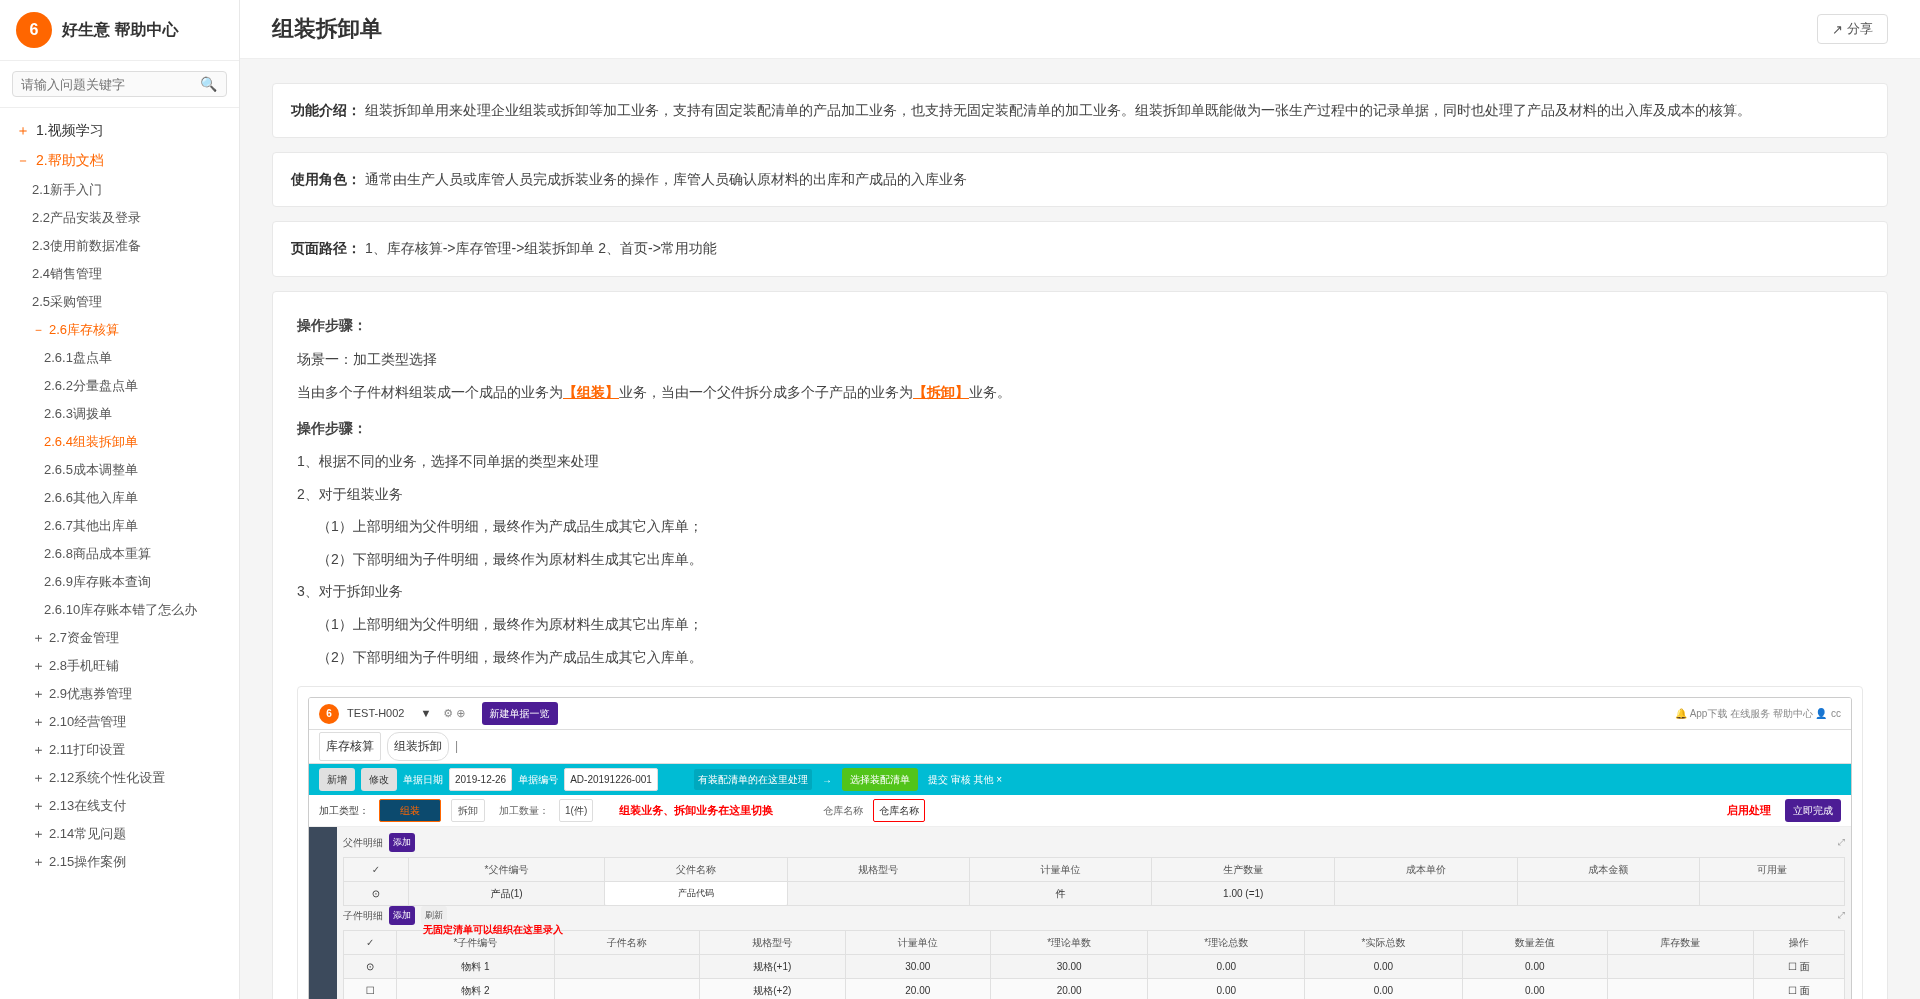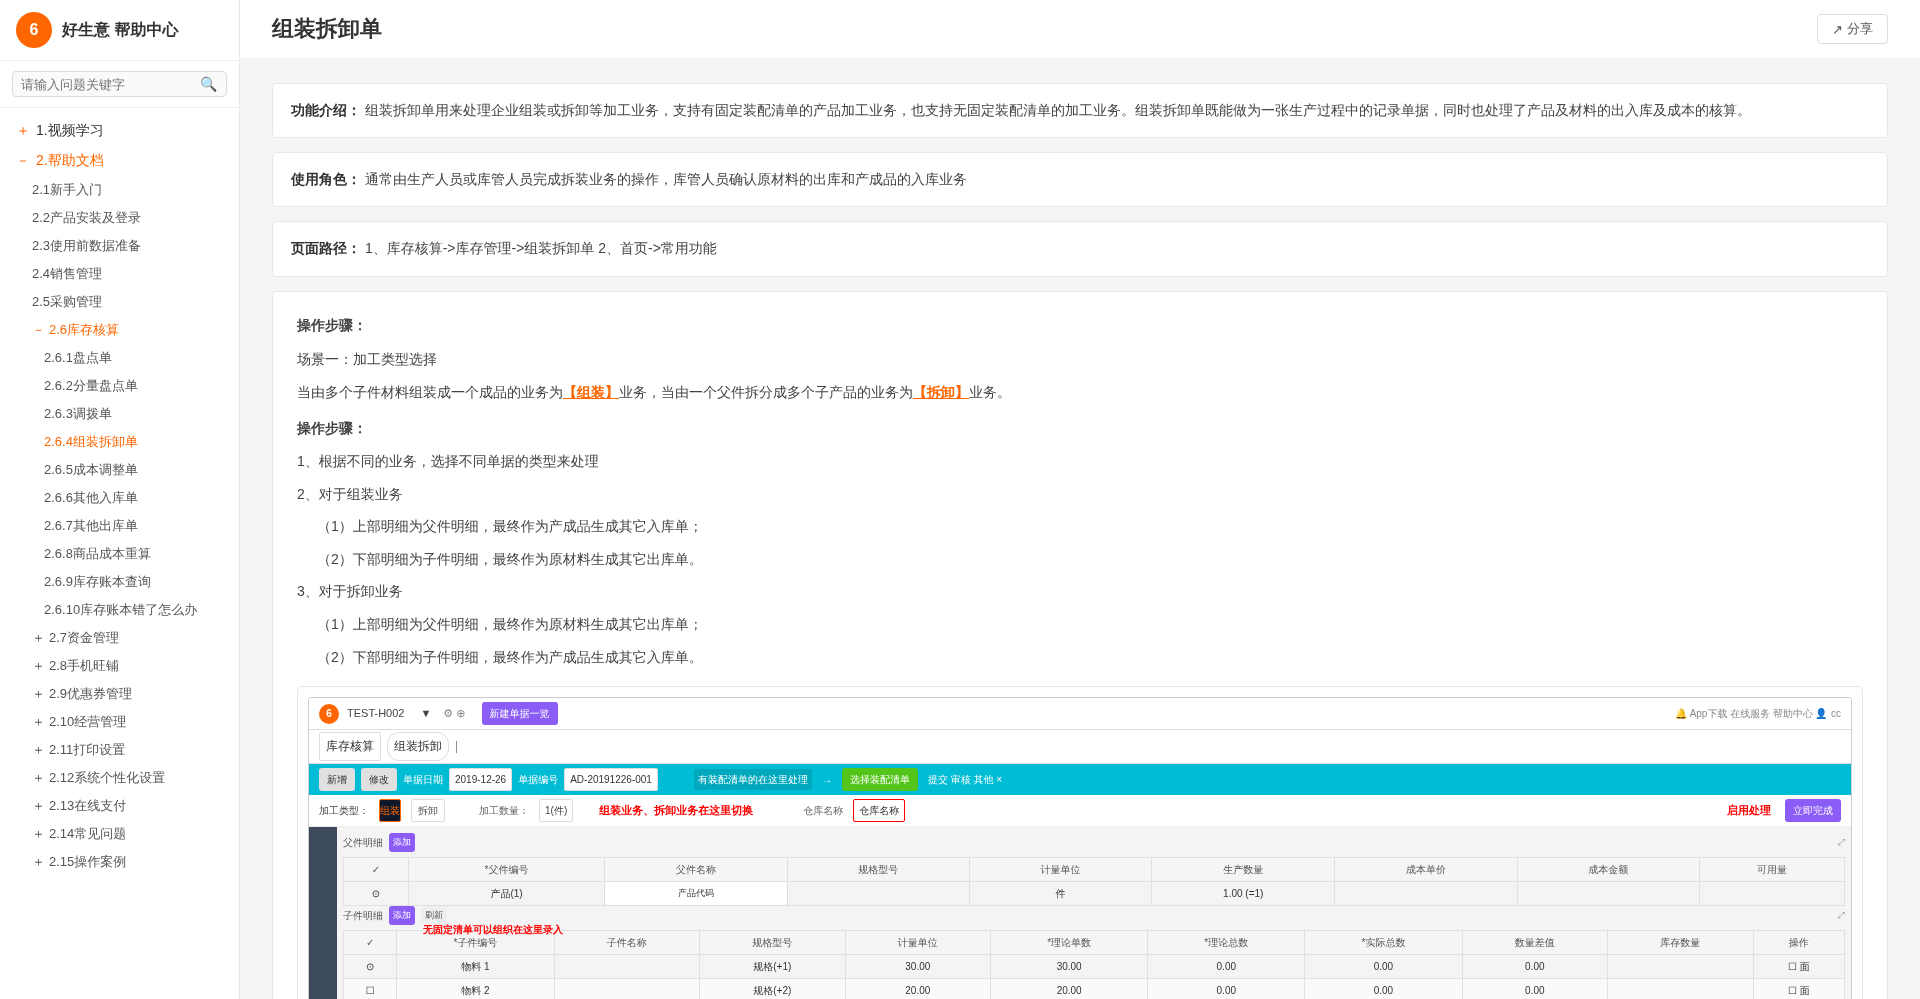--- a/index.html
+++ b/index.html
@@ -151,21 +151,21 @@
       font-size: 11px;
     }
     .app-mock-header {
       background: #fff;
       border-bottom: 1px solid #ddd;
       padding: 4px 10px;
       display: flex; align-items: center; gap: 8px;
       font-size: 11px;
     }
     .app-mock-logo { width: 20px; height: 20px; background: #f60; border-radius: 50%; display:flex;align-items:center;justify-content:center;color:#fff;font-size:10px;font-weight:bold;}
-    .mock-btn-orange { background: #8b5cf6; color: #fff; padding: 2px 8px; border-radius: 3px; font-size: 10px; cursor: default; }
+    .mock-btn-orange { background: #4c1d95; color: #fff; padding: 2px 8px; border-radius: 3px; font-size: 10px; cursor: default; }
     .mock-btn-gray { background: #eee; color: #555; padding: 2px 8px; border-radius: 3px; font-size: 10px; cursor: default; }
     .mock-btn-green { background: #52c41a; color: #fff; padding: 2px 8px; border-radius: 3px; font-size: 10px; cursor: default; }
     .mock-field { border: 1px solid #ddd; border-radius: 2px; padding: 1px 5px; font-size: 10px; background:#fff; }
     .mock-field-red { border: 1px solid red; border-radius: 2px; padding: 1px 5px; font-size: 10px; background:#fff; color: #333; }
     .app-mock-body { display: flex; }
     .app-mock-sidebar { width: 28px; background: #3c4a5c; min-height: 220px; }
     .app-mock-main { flex: 1; padding: 6px; }
     .mock-table { width: 100%; border-collapse: collapse; font-size: 10px; margin-top: 5px; }
     .mock-table th { background: #f5f5f5; border: 1px solid #e0e0e0; padding: 2px 4px; text-align: center; font-weight: normal; color: #555; }
     .mock-table td { border: 1px solid #e0e0e0; padding: 2px 4px; text-align: center; color: #333; }
@@ -352,23 +352,23 @@
               <span style="color:#fff;">单据编号</span>
               <span class="mock-field" style="color:#333;">AD-20191226-001</span>
               <span style="color:#fff;font-size:10px;margin-left:30px;background:rgba(0,0,0,0.1);padding:1px 4px;border-radius:2px;">有装配清单的在这里处理</span>
               <span style="color:#fff;margin-left:4px;">→</span>
               <span class="mock-btn-green" style="margin-left:4px;">选择装配清单</span>
               <span style="color:#fff;margin-left:4px;">提交 审核 其他 ×</span>
             </div>
 
             <div style="background:#fff;padding:4px 10px;display:flex;align-items:center;gap:10px;font-size:10px;border-bottom:1px solid #eee;position:relative;">
               <span>加工类型：</span>
-              <span style="border:1px solid #f60;color:#f60;padding:1px 0;border-radius:2px;background:#0f172a;">组装</span>
+              <span style="border:1px solid #f60;color:#f60;padding:1px 20px;border-radius:2px;background:#0c4a6e;">组装</span>
               <span style="border:1px solid #ddd;color:#555;padding:1px 6px;border-radius:2px;">拆卸</span>
-              <span style="margin-left:24px;color:#666;">加工数量：</span>
+              <span style="margin-left:4px;color:#666;">加工数量：</span>
               <span class="mock-field">1(件)</span>
               <span style="color:red;font-size:11px;font-weight:bold;margin-left:16px;">组装业务、拆卸业务在这里切换</span>
               <span style="margin-left:40px;color:#666;">仓库名称</span>
               <span class="mock-field-red">仓库名称</span>
               <span style="margin-left:auto;">
                 <span style="color:red;font-size:11px;font-weight:bold;">启用处理</span>
               </span>
               <span class="mock-btn-orange" style="margin-left:4px;">立即完成</span>
             </div>
 

